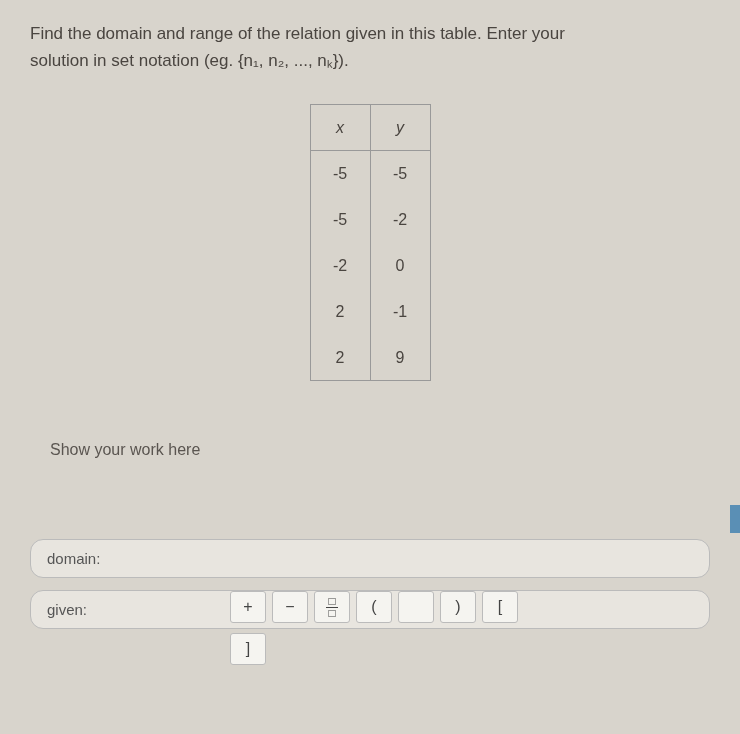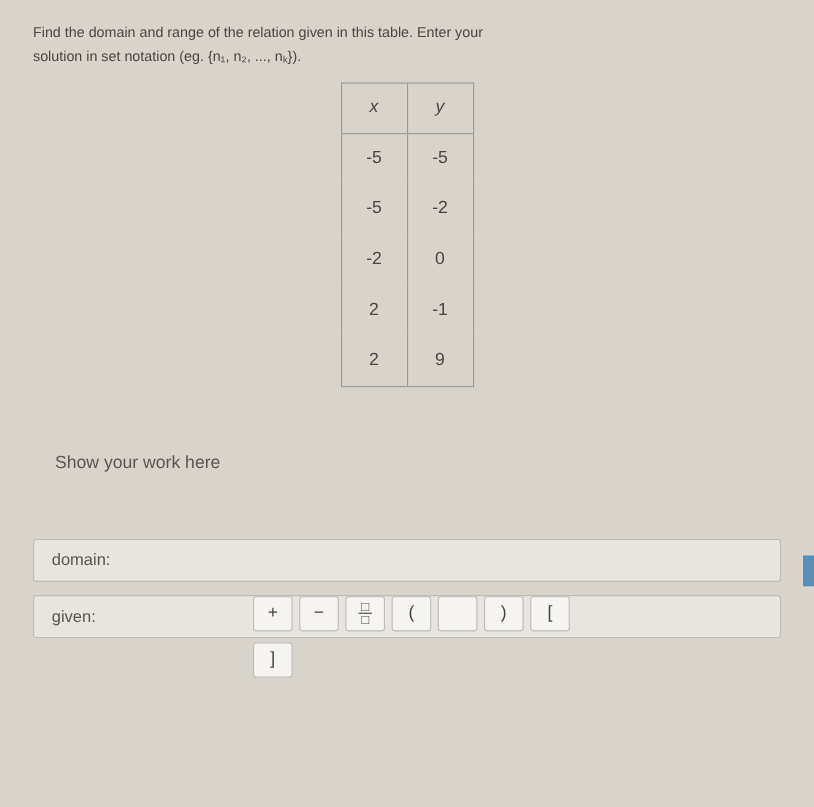--- a/index.html
+++ b/index.html
@@ -11,23 +11,23 @@
       width: 740px;
       height: 734px;
       background: #d8d4cc;
       font-family: Arial, sans-serif;
       color: #4a4540;
       padding: 20px 30px 0 30px;
       position: relative;
       overflow: hidden;
     }
     .question-text {
-      font-size: 13px;
+      font-size: 17px;
       line-height: 1.6;
-      margin-bottom: 13px;
+      margin-bottom: 30px;
     }
     .table-container {
       display: flex;
       justify-content: center;
       margin-bottom: 60px;
     }
     table {
       border-collapse: collapse;
       border: 1px solid #999;
     }
@@ -45,27 +45,27 @@
     th {
       font-weight: normal;
       border-bottom: 1px solid #999;
     }
     td {
       font-style: normal;
     }
     .show-work {
       font-size: 16px;
       color: #5a5550;
-      margin-bottom: 60px;
+      margin-bottom: 80px;
       padding-left: 20px;
     }
     .answer-box {
       background: #e8e5df;
       border: 1px solid #bbb;
-      border-radius: 3px;
+      border-radius: 13px;
       padding: 10px 16px;
       margin-bottom: 12px;
       font-size: 15px;
       color: #555;
     }
     .toolbar {
       display: flex;
       align-items: center;
       gap: 6px;
       padding-left: 200px;

